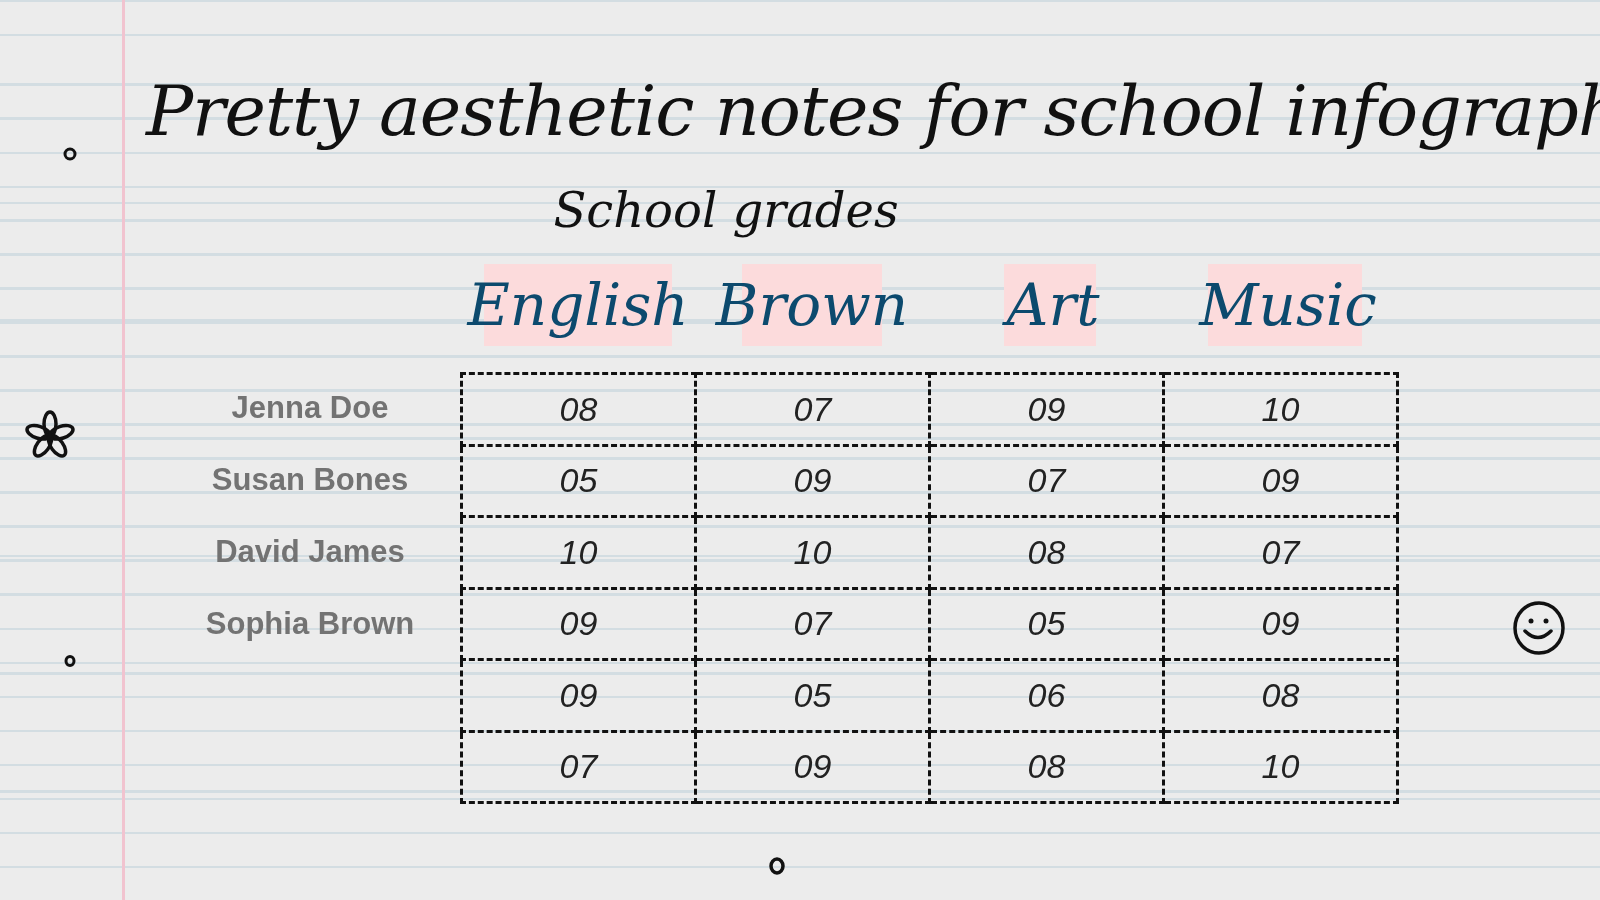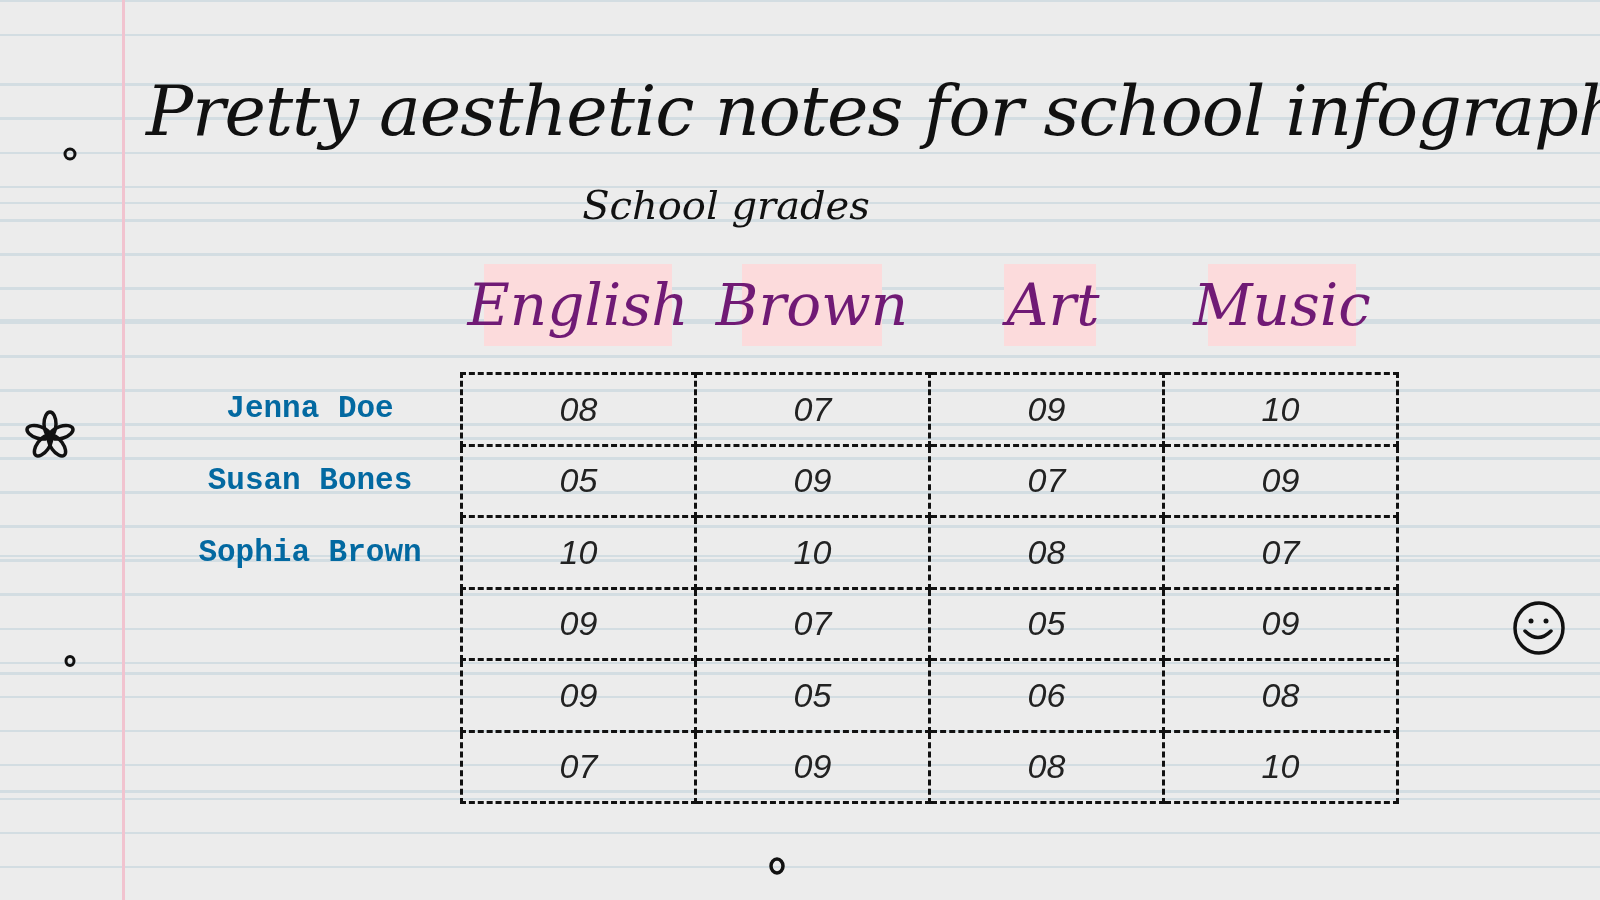--- a/index.html
+++ b/index.html
@@ -22,63 +22,64 @@
   .margin {
     position:absolute; left:122px; top:0; width:3px; height:900px; background:#f1c3cf;
   }
   .title {
     position:absolute; left:146px; top:70px; width:1320px;
     font-family:"DejaVu Serif", serif; font-style:italic; font-size:70px;
     color:#111; letter-spacing:-1px; white-space:nowrap;
   }
   .subtitle {
     position:absolute; left:0; width:1448px; top:182px; text-align:center;
-    font-family:"DejaVu Serif", serif; font-style:italic; font-size:40px; color:#111;
+    font-family:"DejaVu Serif", serif; font-style:italic; font-size:48px; color:#111;
     padding-left:4px; box-sizing:border-box;
   }
   .subtitle span { position:relative; left:0; }
   .col-head {
     position:absolute; top:264px; height:82px; background:#fcdbdc;
-    font-family:"DejaVu Serif", serif; font-style:italic; font-size:58px; color:#701a75;
+    font-family:"DejaVu Serif", serif; font-style:italic; font-size:58px; color:#0c4a6e;
     display:flex; align-items:center; justify-content:center; white-space:nowrap;
   }
   .grid {
     position:absolute; left:460px; top:372px; width:939px; height:432px;
     border-collapse:collapse;
   }
   .grid td {
     border:3px dashed #111; width:234px; height:66px; text-align:center;
     font-family:Liberation Sans, sans-serif; font-style:italic; font-size:34px; color:#222;
     padding:0;
   }
   .names { position:absolute; left:190px; top:372px; width:240px; }
   .name {
     height:72px; display:flex; align-items:center; justify-content:center;
-    font-family:Liberation Mono, monospace; font-weight:bold; font-size:31px; color:#0369a1;
+    font-family:Liberation Sans, sans-serif; font-weight:bold; font-size:31px; color:#737373;
     white-space:nowrap;
   }
   .doodle { position:absolute; }
 </style>
 </head>
 <body>
 
 <div class="lines"></div>
 <div class="margin"></div>
 
 <div class="title">Pretty aesthetic notes for school infographics</div>
 <div class="subtitle"><span>School grades</span></div>
 
 <div class="col-head" style="left:484px; width:188px;">English</div>
 <div class="col-head" style="left:742px; width:140px;">Brown</div>
 <div class="col-head" style="left:1004px; width:86px;padding-left:6px;">Art</div>
-<div class="col-head" style="left:1208px; width:148px;">Music</div>
+<div class="col-head" style="left:1208px; width:148px;padding-left:6px;">Music</div>
 
 <div class="names">
   <div class="name">Jenna Doe</div>
   <div class="name">Susan Bones</div>
+  <div class="name">David James</div>
   <div class="name">Sophia Brown</div>
 </div>
 
 <table class="grid">
   <tbody>
       <tr>
     <td>08</td>
     <td>07</td>
     <td>09</td>
     <td>10</td>

